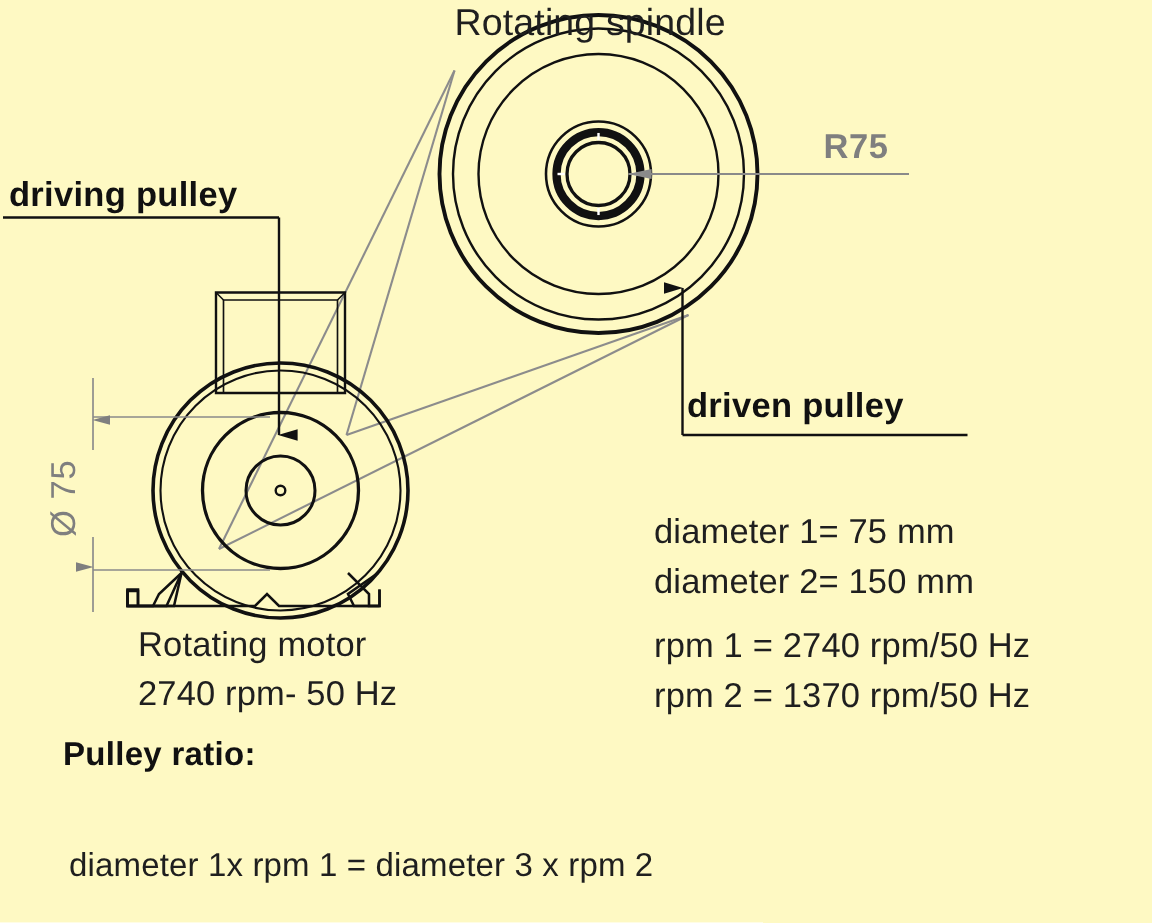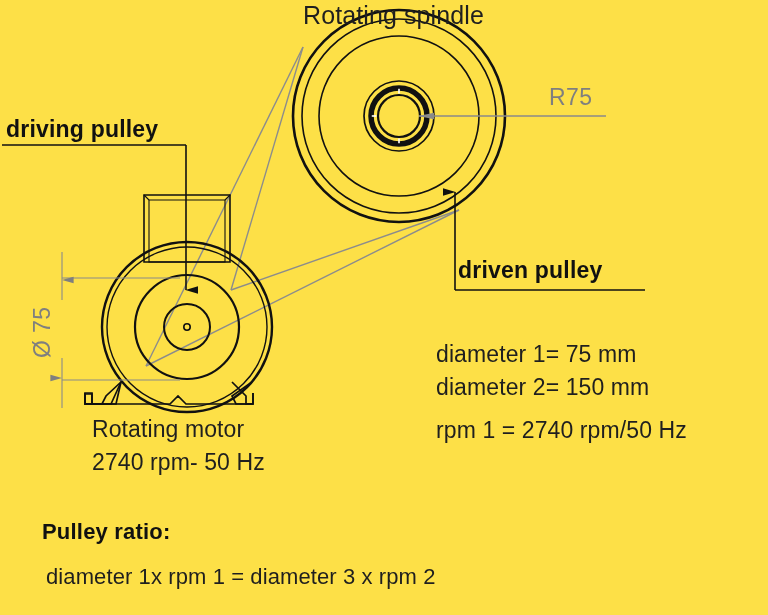--- a/index.html
+++ b/index.html
@@ -9,21 +9,21 @@
     background: #ffffff;
   }
   body {
     font-family: "Liberation Sans", sans-serif;
     color: #1a1a1a;
   }
   #page {
     position: relative;
     width: 768px;
     height: 615px;
-    background: #fde047;
+    background: #fef9c3;
     overflow: hidden;
   }
   #diagram-svg {
     position: absolute;
     left: 0;
     top: 0;
     width: 768px;
     height: 615px;
   }
   .txt {
@@ -173,32 +173,33 @@
       <line x1="455" y1="290" x2="455" y2="192" marker-end="url(#arrowFilledUp)"></line>
     </g>
   </svg>
 
   <div class="txt title-text" style="left:303px; top:2px;">Rotating spindle</div>
 
   <div class="txt callout-text" style="left:6px; top:117px;">driving pulley</div>
 
   <div class="txt callout-text" style="left:458px; top:258px;">driven pulley</div>
 
-  <div class="txt dim-text" style="left:549px; top:85px;">R75</div>
+  <div class="txt dim-text" style="left:549px; top:85px;font-weight:bold;">R75</div>
 
   <div class="txt dim-text-vert" style="left:30px; top:358px;">Ø 75</div>
 
   <div class="txt body-text" style="left:92px; top:417px;">Rotating motor</div>
 
   <div class="txt body-text" style="left:92px; top:450px;text-align:right;">2740 rpm- 50 Hz</div>
 
   <div class="txt body-text" style="left:436px; top:342px;">diameter 1= 75 mm</div>
 
   <div class="txt body-text" style="left:436px; top:375px;">diameter 2= 150 mm</div>
 
   <div class="txt body-text" style="left:436px; top:418px;">rpm 1 = 2740 rpm/50 Hz</div>
 
-
-  <div class="txt ratio-head" style="left:42px; top:520px;">Pulley ratio:</div>
+  <div class="txt body-text" style="left:436px; top:451px;">rpm 2 = 1370 rpm/50 Hz</div>
+
+  <div class="txt ratio-head" style="left:42px; top:491px;">Pulley ratio:</div>
 
   <div class="txt ratio-body" style="left:46px; top:565px;">diameter 1x rpm 1 = diameter 3 x rpm 2</div>
 
 </div>
 
 </body></html>

